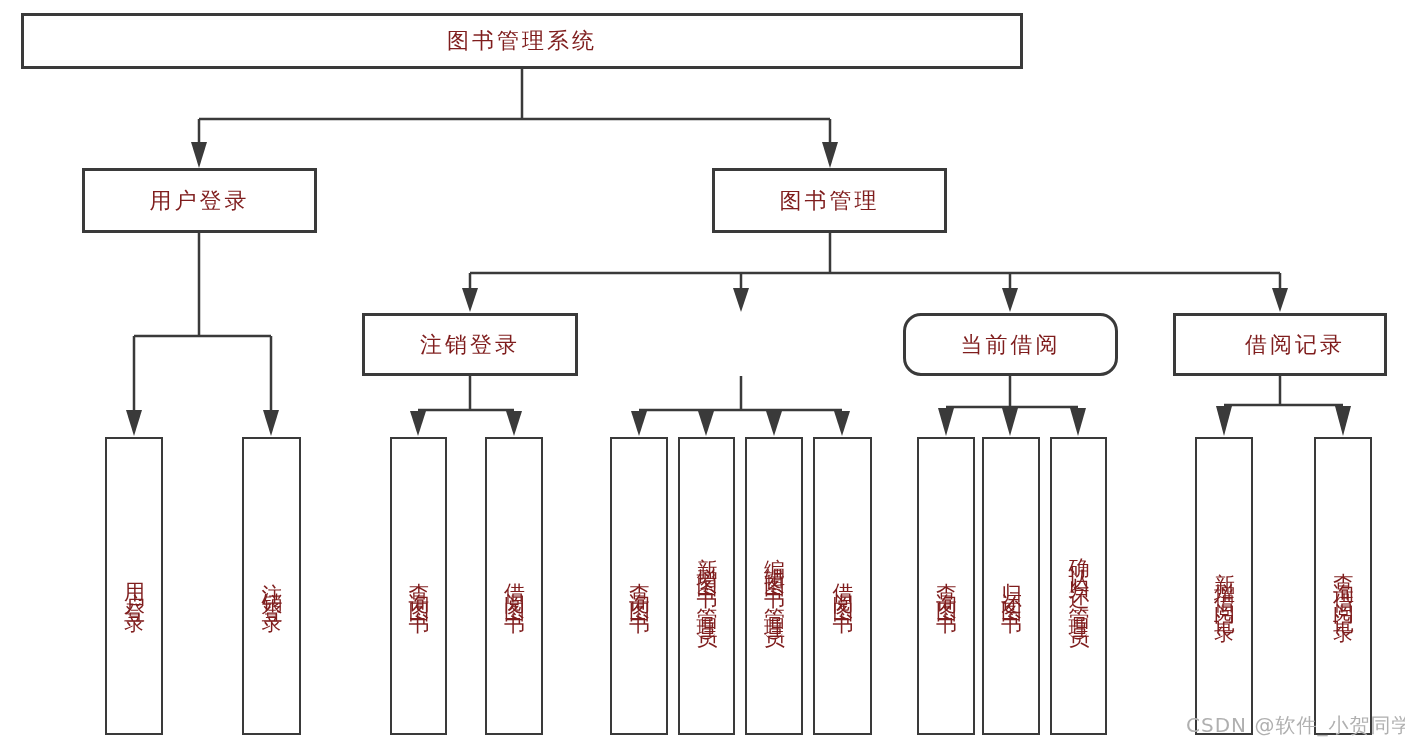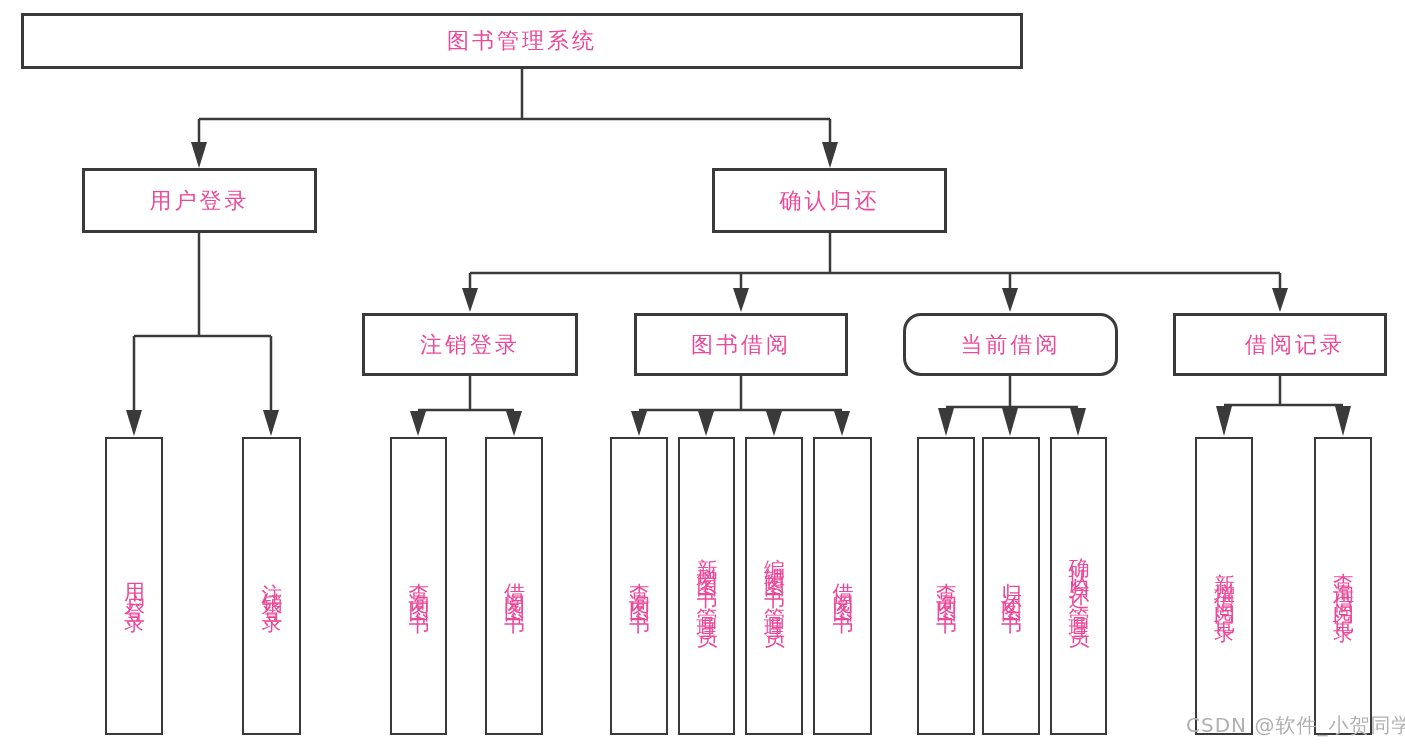--- a/index.html
+++ b/index.html
@@ -21,21 +21,21 @@
     top: 0;
   }
   .node {
     position: absolute;
     box-sizing: border-box;
     border: 3px solid #3a3a3a;
     background: #ffffff;
     display: flex;
     align-items: center;
     justify-content: center;
-    color: #ec4899;
+    color: #7f1d1d;
   }
   .hnode {
     font-size: 22px;
     letter-spacing: 3px;
     white-space: nowrap;
   }
   .leaf {
     border-width: 2.5px;
     writing-mode: vertical-rl;
     text-orientation: mixed;
@@ -100,28 +100,25 @@
   </svg>
 
   <div class="node hnode" style="left:21px; top:13px; width:1002px; height:56px;">
     <span>图书管理系统</span>
   </div>
 
   <div class="node hnode" style="left:82px; top:168px; width:235px; height:65px;">
     <span>用户登录</span>
   </div>
   <div class="node hnode" style="left:712px; top:168px; width:235px; height:65px;">
-    <span>确认归还</span>
+    <span>图书管理</span>
   </div>
 
   <div class="node hnode" style="left:362px; top:313px; width:216px; height:63px;">
     <span>注销登录</span>
-  </div>
-  <div class="node hnode" style="left:634px; top:313px; width:214px; height:63px;">
-    <span>图书借阅</span>
   </div>
   <div class="node hnode" style="left:903px; top:313px; width:215px; height:63px;border-radius:18px;">
     <span>当前借阅</span>
   </div>
   <div class="node hnode" style="left:1173px; top:313px; width:214px; height:63px;padding-left:30px;">
     <span>借阅记录</span>
   </div>
 
   <div class="node leaf" style="left:105px; top:437px; width:58px; height:298px;">
     <span>用户登录</span>

